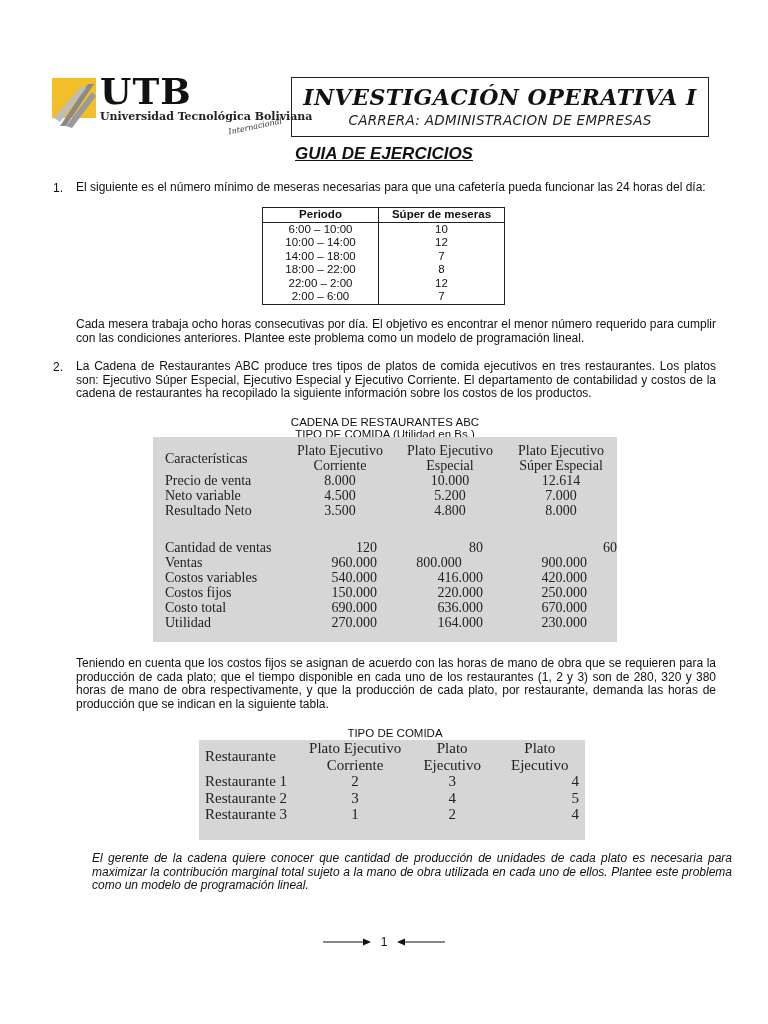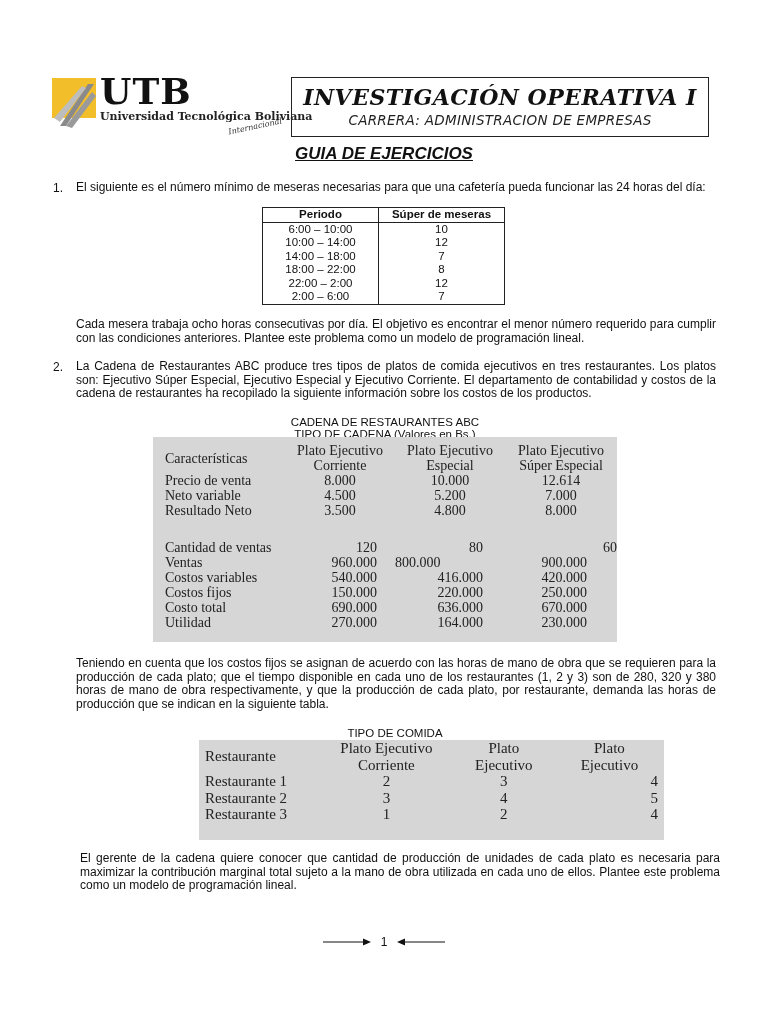--- a/index.html
+++ b/index.html
@@ -35,21 +35,21 @@
   .t1 .c1 { width:103px; }
   .t1 .c2 { width:113px; }
 
   
   .img-title { text-align:center; font-size:11.5px; line-height:12px; color:#111; }
   .gray { background:#d6d6d6; font-family:"Liberation Serif", serif; color:#222; }
   .t2 { left:153px; top:437px; width:464px; height:205px; }
   .t2 table { border-collapse:collapse; width:100%; font-size:14px; }
   .t2 td { padding:0; line-height:15px; }
   .t2 .hdr td { text-align:center; line-height:15px; }
-  .t3 { left:199px; top:740px; width:465px; height:100px; }
+  .t3 { left:199px; top:740px; width:386px; height:100px; }
   .t3 table { border-collapse:collapse; width:100%; font-size:15px; }
   .t3 td { padding:0; line-height:16.5px; }
 
   .footer { left:0; width:768px; top:934px; text-align:center; font-size:12px; }
   .arrow { display:inline-block; vertical-align:middle; }
 </style>
 </head>
 <body>
 
 <div class="abs logo">
@@ -109,21 +109,21 @@
   </tbody>
 </table>
 
 <div class="abs p" style="left:76px; top:318px; width:640px;">Cada mesera trabaja ocho horas consecutivas por día. El objetivo es encontrar el menor número requerido para cumplir con las condiciones anteriores. Plantee este problema como un modelo de programación lineal.</div>
 
 <div class="abs num" style="left:53px; top:360px;">2.</div>
 <div class="abs p" style="left:76px; top:360px; width:640px;">La Cadena de Restaurantes ABC produce tres tipos de platos de comida ejecutivos en tres restaurantes. Los platos son: Ejecutivo Súper Especial, Ejecutivo Especial y Ejecutivo Corriente. El departamento de contabilidad y costos de la cadena de restaurantes ha recopilado la siguiente información sobre los costos de los productos.</div>
 
 <div class="abs img-title" style="left:153px; top:416px; width:464px;">
   <div>CADENA DE RESTAURANTES ABC</div>
-  <div>TIPO DE CADENA (Valores en Bs.)</div>
+  <div>TIPO DE COMIDA (Utilidad en Bs.)</div>
 </div>
 
 <div class="abs t2 gray">
   <table style="margin-top:6px;">
     <colgroup>
         <col style="width:132px">
         <col style="width:110px">
         <col style="width:110px">
         <col style="width:112px">
       </colgroup>
@@ -166,21 +166,21 @@
         </tr>
     <tr>
       <td style="padding-left:12px; white-space:nowrap;">Cantidad de ventas</td>
       <td style="text-align:right; padding-right:18px;">120</td>
       <td style="text-align:right; padding-right:22px;">80</td>
       <td style="text-align:right; ">60</td>
     </tr>
     <tr>
       <td style="padding-left:12px;">Ventas</td>
       <td style="text-align:right; padding-right:18px;">960.000</td>
-      <td style="text-align:left; padding-right:22px;">800.000</td>
+      <td style="text-align:center; padding-right:22px;">800.000</td>
       <td style="text-align:right; padding-right:30px;">900.000</td>
     </tr>
     <tr>
       <td style="padding-left:12px;">Costos variables</td>
       <td style="text-align:right; padding-right:18px;">540.000</td>
       <td style="text-align:right; padding-right:22px;">416.000</td>
       <td style="text-align:right; padding-right:30px;">420.000</td>
     </tr>
     <tr>
       <td style="padding-left:12px;">Costos fijos</td>
@@ -247,21 +247,21 @@
     <tr>
       <td style="padding-left:6px; white-space:nowrap;">Restaurante 3</td>
       <td style="text-align:center;">1</td>
       <td style="text-align:center;">2</td>
       <td style="text-align:right; padding-right:6px;">4</td>
     </tr>
   </tbody>
     </table>
 </div>
 
-<div class="abs p" style="left:80px; top:852px; width:640px;">El gerente de la cadena quiere conocer que cantidad de producción de unidades de cada plato es necesaria para maximizar la contribución marginal total sujeto a la mano de obra utilizada en cada uno de ellos. Plantee este problema como un modelo de programación lineal.</div>
+<div class="abs p" style="left:92px; top:852px; width:640px;font-style:italic;">El gerente de la cadena quiere conocer que cantidad de producción de unidades de cada plato es necesaria para maximizar la contribución marginal total sujeto a la mano de obra utilizada en cada uno de ellos. Plantee este problema como un modelo de programación lineal.</div>
 
 <div class="abs footer">
   <svg class="arrow" width="48" height="8" viewBox="0 0 48 8">
     <line x1="0" y1="4" x2="42" y2="4" stroke="#111" stroke-width="1.2"></line>
     <path d="M40 0.5 L48 4 L40 7.5 Z" fill="#111"></path>
   </svg>
   <span style="margin:0 6px; vertical-align:middle;">1</span>
   <svg class="arrow" width="48" height="8" viewBox="0 0 48 8">
     <line x1="6" y1="4" x2="48" y2="4" stroke="#111" stroke-width="1.2"></line>
     <path d="M8 0.5 L0 4 L8 7.5 Z" fill="#111"></path>

